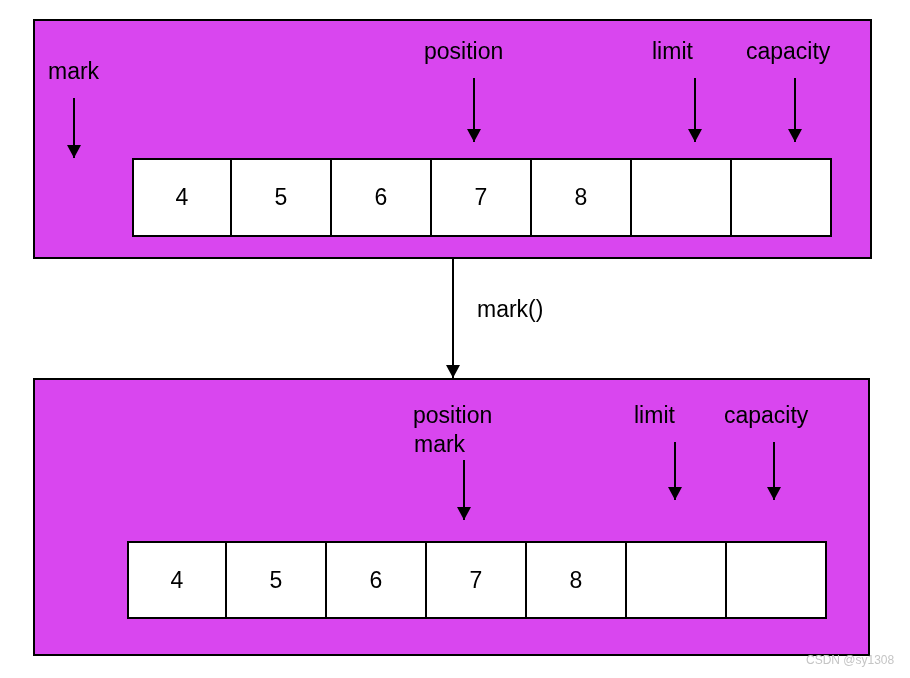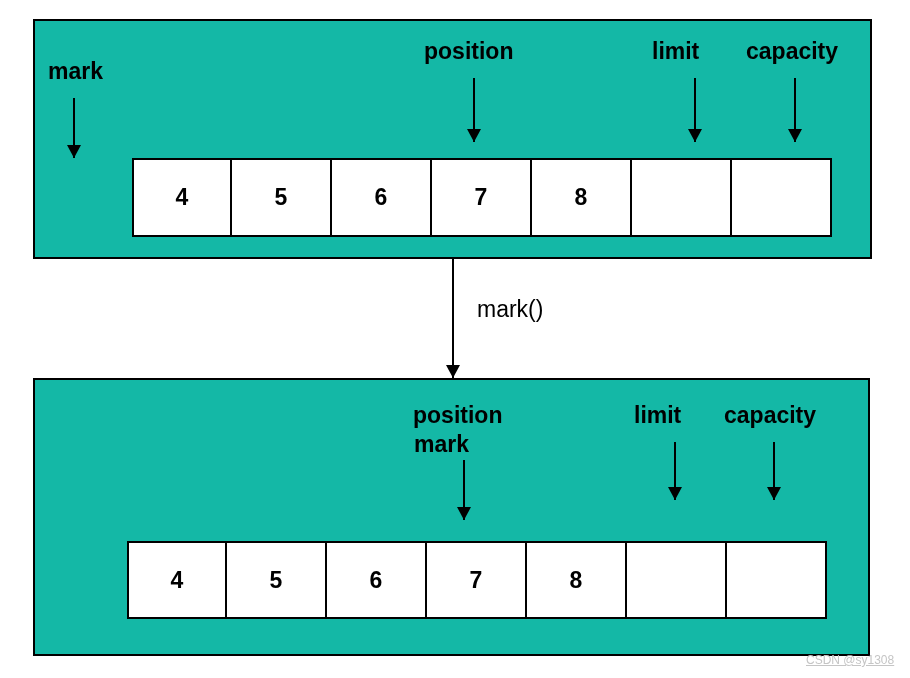--- a/index.html
+++ b/index.html
@@ -9,22 +9,21 @@
     height: 678px;
     background: #ffffff;
     font-family: "Liberation Sans", sans-serif;
     color: #000000;
     overflow: hidden;
   }
   .panel {
     position: absolute;
     border: 2px solid #000000;
     box-sizing: border-box;
-    background: #14b8a6;
-    font-weight: bold;
+    background: #d946ef;
   }
   #panel-top    { left: 33px; top: 19px;  width: 839px; height: 240px; }
   #panel-bottom { left: 33px; top: 378px; width: 837px; height: 278px; }
 
   .lbl {
     position: absolute;
     font-size: 23px;
     line-height: 1.15;
     white-space: nowrap;
     color: #000000;
@@ -94,21 +93,20 @@
   #b-cells      { left: 92px;  top: 161px; }
 
   #watermark {
     position: absolute;
     left: 806px;
     top: 653px;
     font-size: 12px;
     color: #c5c5c5;
     white-space: nowrap;
     z-index: 5;
-    text-decoration: underline;
   }
 </style>
 </head>
 <body>
 
 <div id="canvas">
 
   <div class="panel" id="panel-top">
     <span class="lbl" id="t-mark">mark</span>
     <div class="arrow" id="t-mark-arrow"></div>

